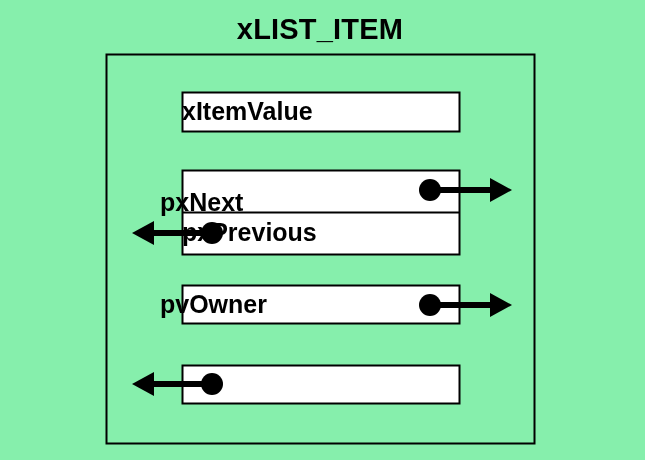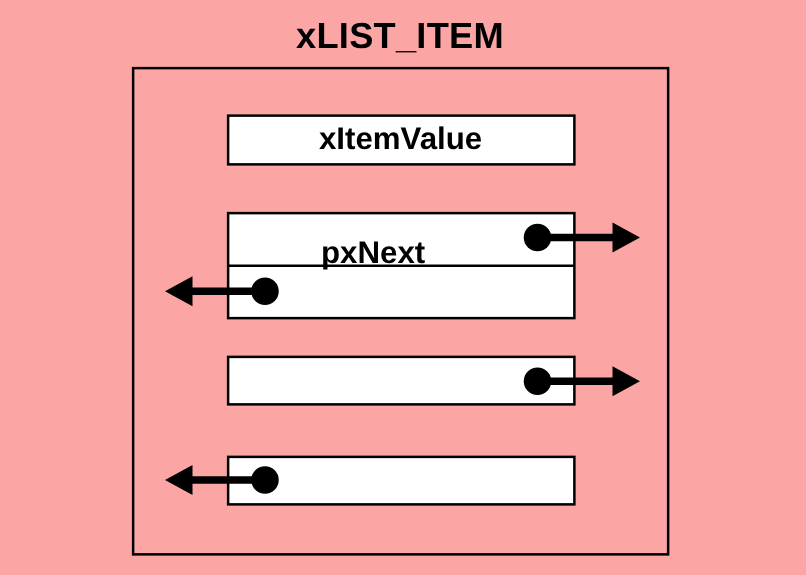--- a/index.html
+++ b/index.html
@@ -9,21 +9,21 @@
     background: #ffffff;
   }
   body {
     font-family: "Liberation Sans", sans-serif;
     color: #000000;
   }
   #canvas {
     position: relative;
     width: 645px;
     height: 460px;
-    background: #fca5a5;
+    background: #86efac;
     overflow: hidden;
   }
   .diagram-svg {
     position: absolute;
     left: 0;
     top: 0;
     width: 645px;
     height: 460px;
     display: block;
   }
@@ -38,21 +38,21 @@
     letter-spacing: 0.2px;
     line-height: 34px;
     white-space: nowrap;
   }
   .field-label {
     position: absolute;
     font-size: 25px;
     font-weight: bold;
     line-height: 1;
     white-space: nowrap;
-    text-align: center;
+    text-align: left;
   }
   
   .lbl-xitemvalue { left: 182px; top: 99px;  width: 277px; }
   .lbl-pxnext     { left: 160px; top: 190px; width: 277px; }
   .lbl-pxprevious { left: 182px; top: 220px; width: 277px; }
   .lbl-pvowner    { left: 160px; top: 292px; width: 277px; }
   .lbl-pvcontainer{ left: 200px; top: 372px; width: 277px; }
 </style>
 </head>
 <body>
@@ -88,16 +88,18 @@
 
     <line x1="212" y1="384" x2="148" y2="384" stroke="#000000" stroke-width="6"></line>
     <polygon points="154,372 132,384 154,396" fill="#000000"></polygon>
     <circle cx="212" cy="384" r="11" fill="#000000"></circle>
   </svg>
 
   <div class="field-label lbl-xitemvalue">xItemValue</div>
 
   <div class="field-label lbl-pxnext">pxNext</div>
 
+  <div class="field-label lbl-pxprevious">pxPrevious</div>
 
+  <div class="field-label lbl-pvowner">pvOwner</div>
 
 
 </div>
 
 </body></html>

